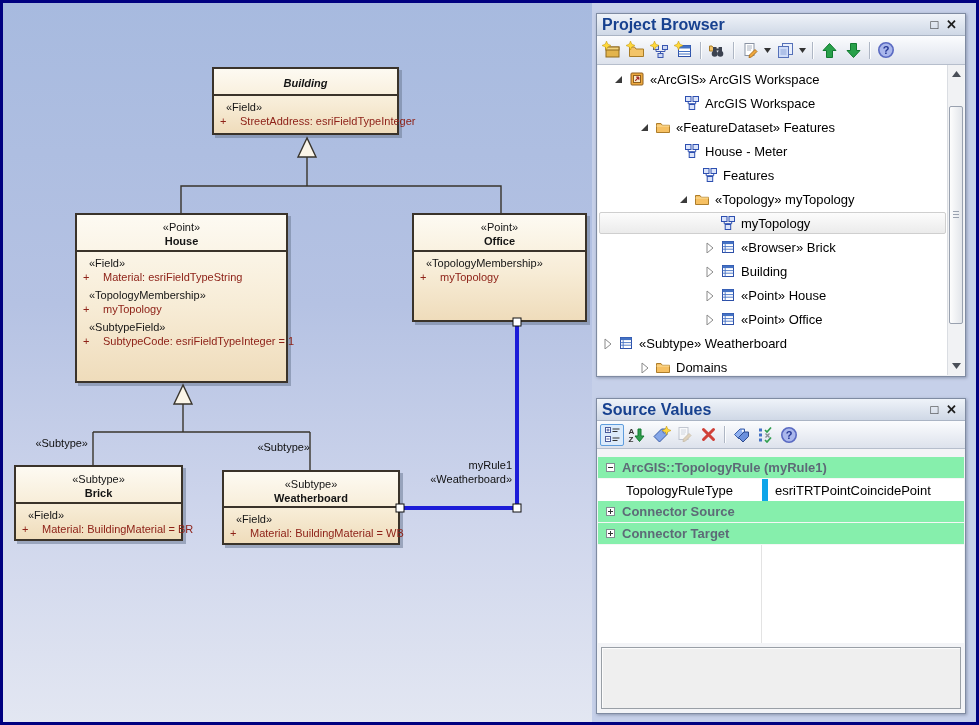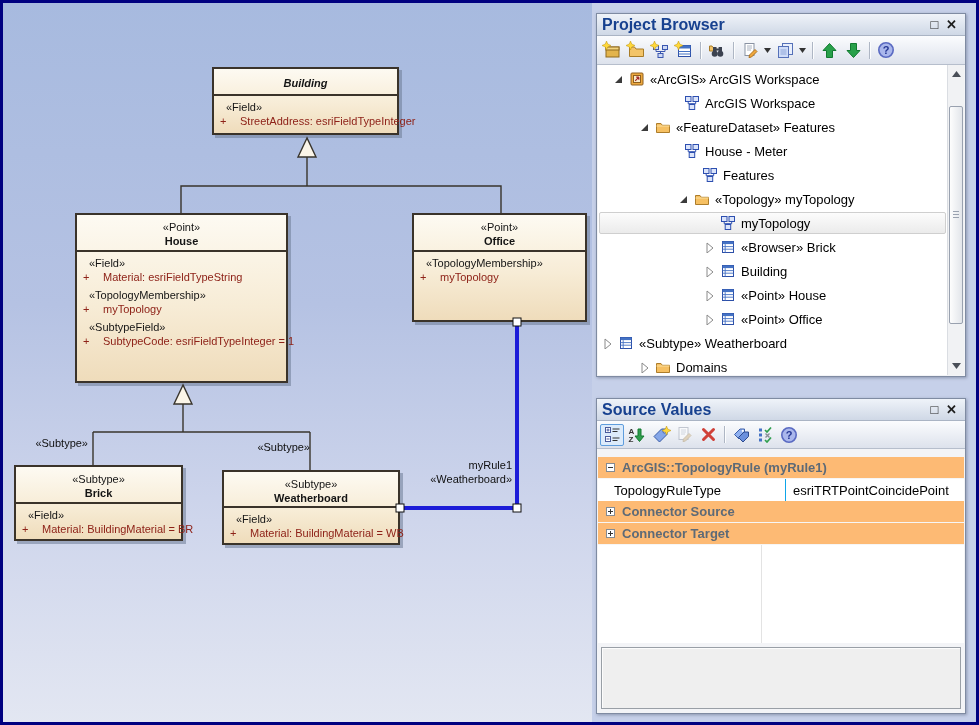--- a/index.html
+++ b/index.html
@@ -61,25 +61,25 @@
   .sbtn{position:absolute;left:0;width:16px;height:16px;display:flex;align-items:center;justify-content:center;cursor:pointer}
   .sb-up{top:1px}.sb-down{bottom:1px}
   .sthumb{position:absolute;left:1px;width:14px;top:41px;height:218px;cursor:grab;
     background:linear-gradient(90deg,#fdfdfd,#e2e5ea);border:1px solid #99a1af;border-radius:2px}
   .sthumb::after{content:"";position:absolute;left:3px;right:3px;top:50%;height:7px;margin-top:-4px;
     background:repeating-linear-gradient(180deg,#9aa2b0 0 1px,transparent 1px 3px)}
 
   
   .tvcontent{position:absolute;left:1px;right:1px;top:58px;bottom:70px;background:#fff;overflow:hidden}
   .tvdiv{position:absolute;left:163px;top:88px;bottom:0;width:1px;background:#e3e3e3}
-  .grow{height:22px;background:#fdba74;display:flex;align-items:center;font-weight:bold;color:#5d6a77;
+  .grow{height:22px;background:#86efac;display:flex;align-items:center;font-weight:bold;color:#5d6a77;
     font-size:13px;border-bottom:1px solid #f6f6f6;cursor:default}
   .gbox{margin:0 7px 0 8px;display:inline-flex;cursor:pointer}
   .krow{height:22px;background:#fff;display:flex;font-size:13px;color:#000}
-  .kcell{width:188px;padding-left:16px;display:flex;align-items:center;border-right:1px solid #0ea5e9}
+  .kcell{width:170px;padding-left:28px;display:flex;align-items:center;border-right:6px solid #0ea5e9}
   .vcell{flex:1;padding-left:7px;display:flex;align-items:center}
   .tvnotes{position:absolute;left:4px;right:4px;bottom:4px;height:62px;background:#efefef;
     border:1px solid #999fa6;box-shadow:inset 1px 1px 0 rgba(255,255,255,.8)}
 </style>
 </head>
 <body>
 
 <div id="canvas">
 
   <div class="cls abstract" style="left:212px;top:67px;width:187px;height:68px">

